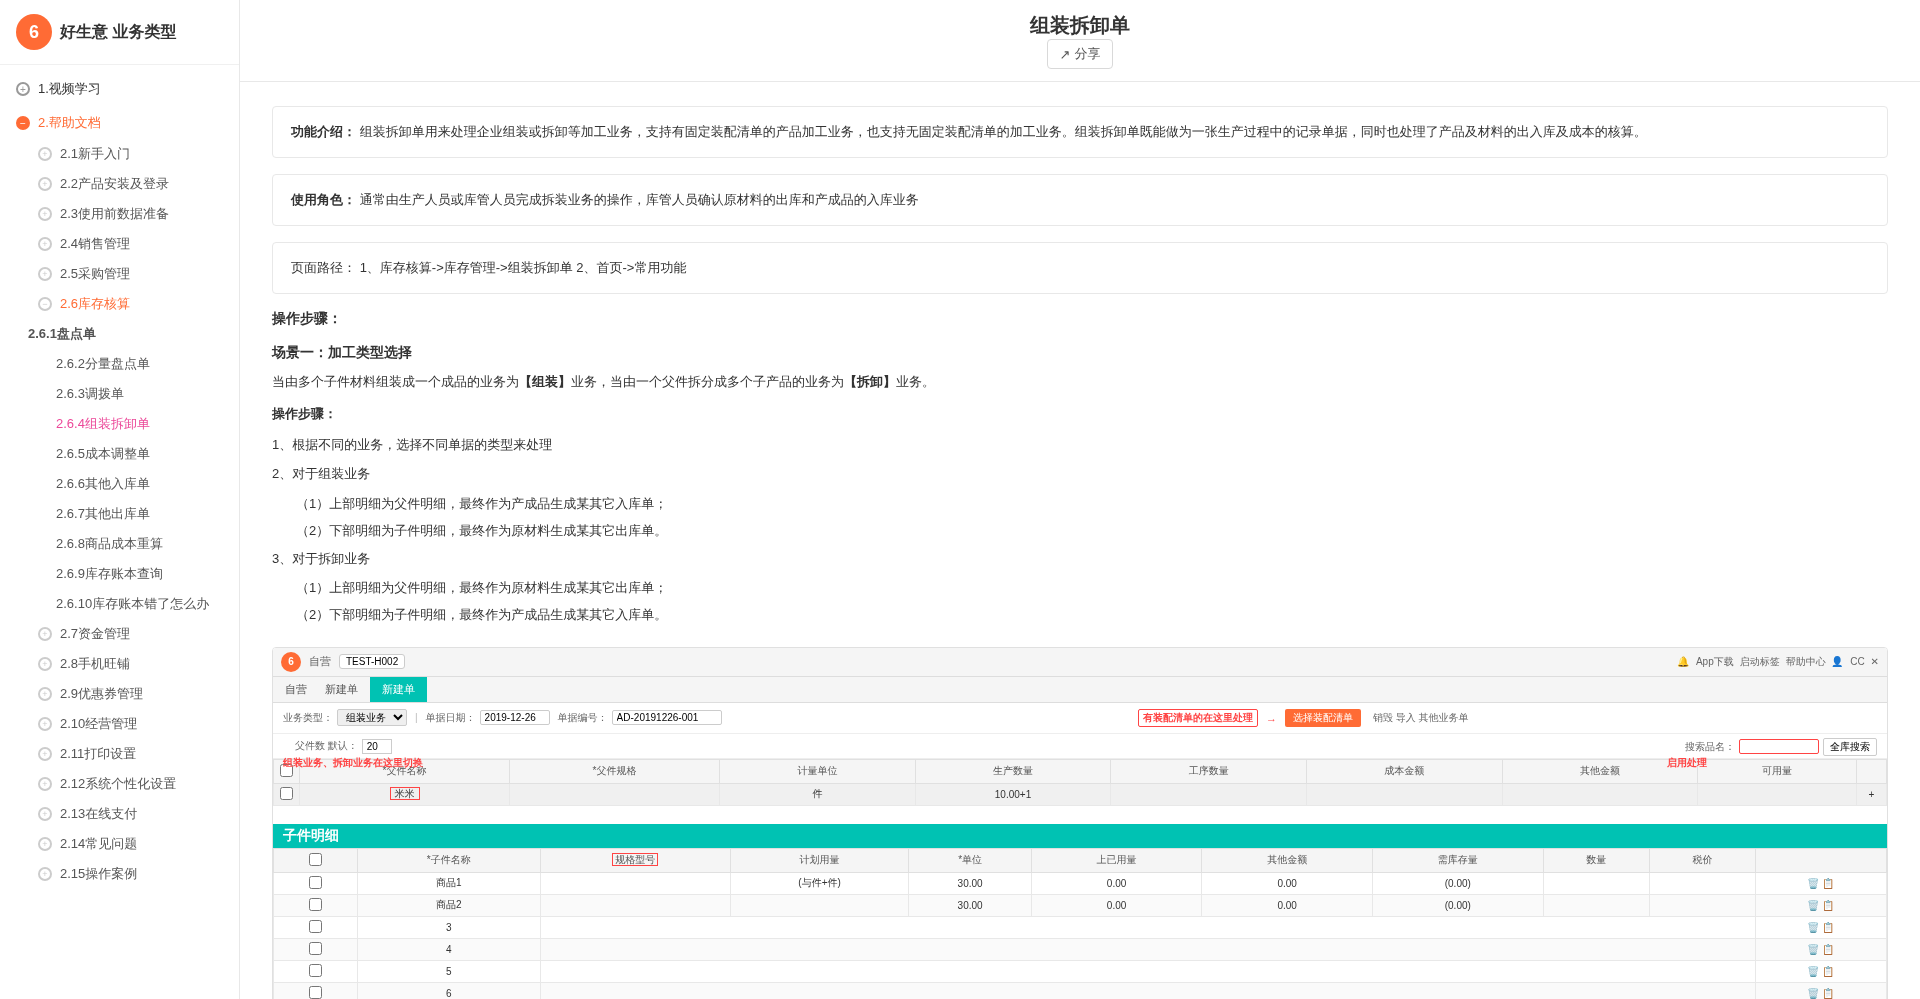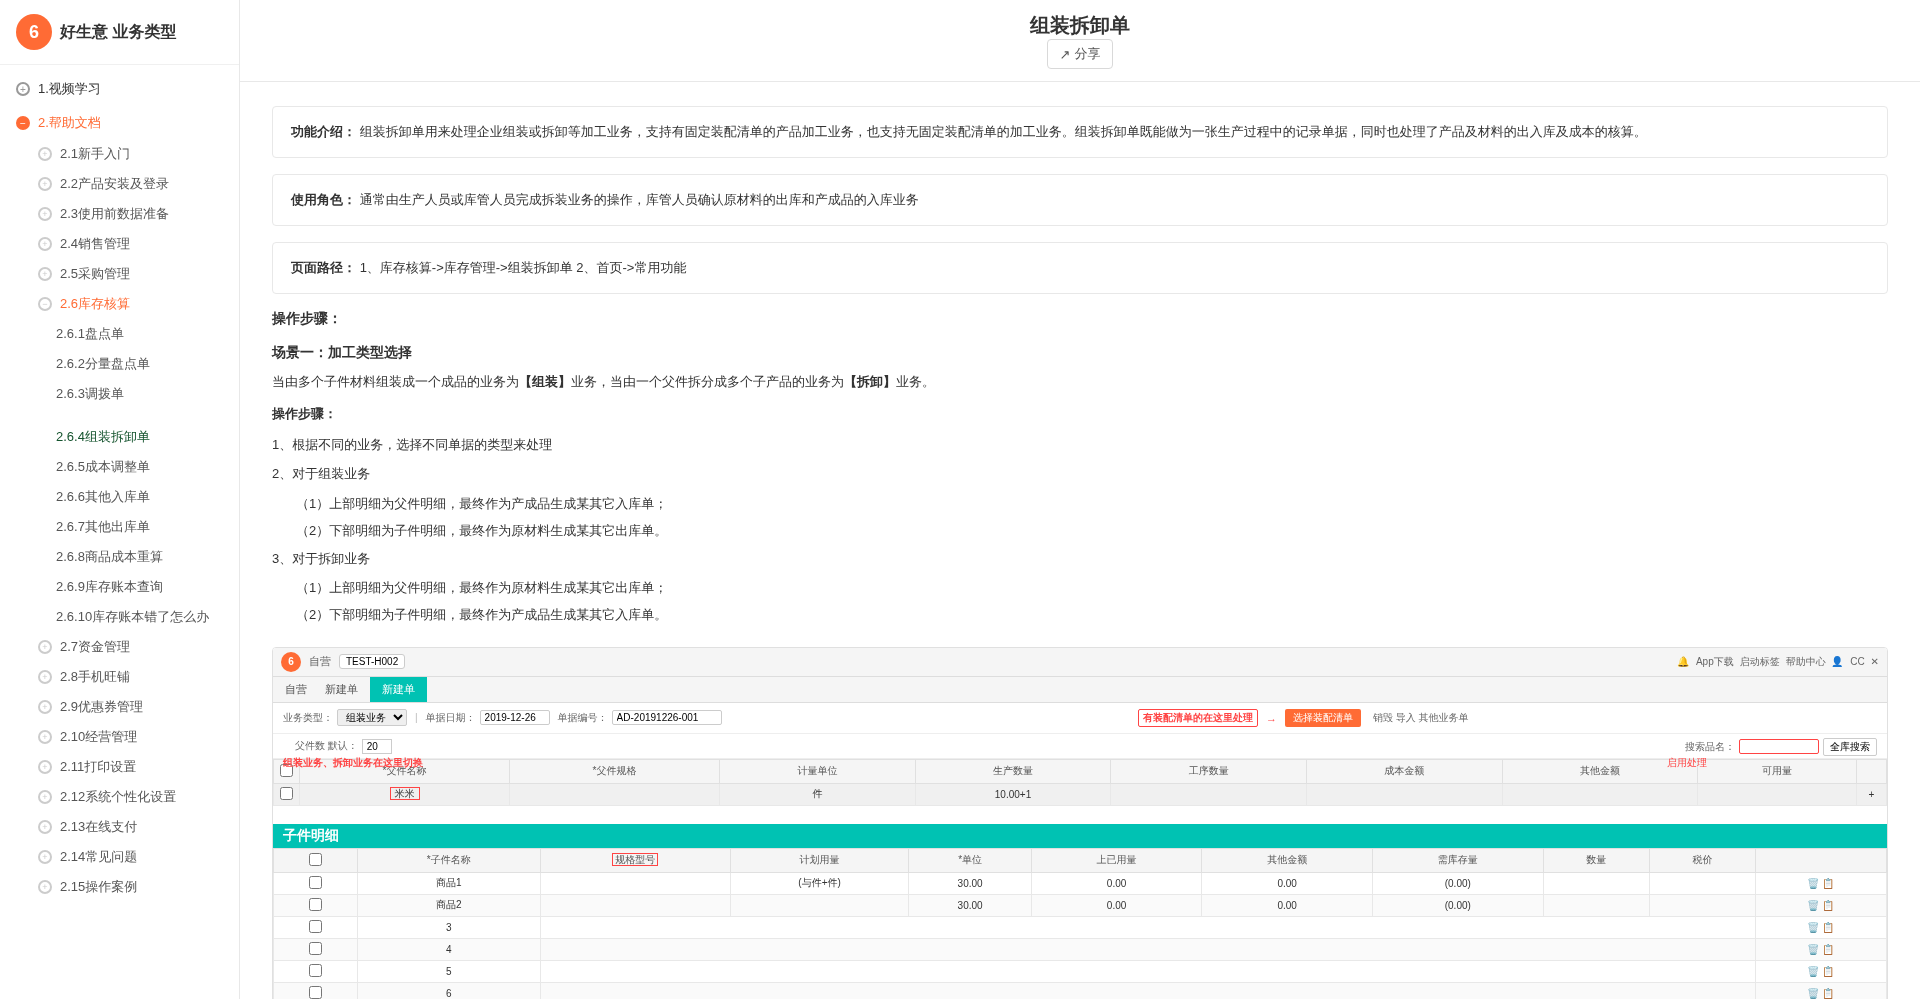--- a/index.html
+++ b/index.html
@@ -115,21 +115,21 @@
     }
 
     .nav-sub-item {
       display: flex;
       align-items: center;
       padding: 6px 16px 6px 38px;
       cursor: pointer;
       color: #555;
       font-size: 13px;
     }
-    .nav-sub-item.active { color: #14532d; margin-top: 13px; }
+    .nav-sub-item.active { color: #ec4899; }
 
     .nav-sub-item .icon {
       width: 14px;
       height: 14px;
       border-radius: 50%;
       border: 2px solid #ccc;
       display: flex;
       align-items: center;
       justify-content: center;
       margin-right: 8px;
@@ -349,21 +349,21 @@
         <div class="nav-sub-item">
           <div class="icon">+</div>
           <span>2.5采购管理</span>
         </div>
 
         <div class="nav-sub-item" style="color:#ff6b35;">
           <div class="icon minus">−</div>
           <span>2.6库存核算</span>
         </div>
 
-        <div class="nav-sub-item" style="padding-left:56px;">
+        <div class="nav-sub-item" style="padding-left:28px;font-weight:bold;">
           <span>2.6.1盘点单</span>
         </div>
         <div class="nav-sub-item" style="padding-left:56px;">
           <span>2.6.2分量盘点单</span>
         </div>
         <div class="nav-sub-item" style="padding-left:56px;">
           <span>2.6.3调拨单</span>
         </div>
         <div class="nav-sub-item active" style="padding-left:56px;">
           <span>2.6.4组装拆卸单</span>
@@ -444,21 +444,21 @@
       <span class="bold" style="font-weight:bold;">功能介绍：</span>
       <span>组装拆卸单用来处理企业组装或拆卸等加工业务，支持有固定装配清单的产品加工业务，也支持无固定装配清单的加工业务。组装拆卸单既能做为一张生产过程中的记录单据，同时也处理了产品及材料的出入库及成本的核算。</span>
     </div>
 
     <div class="info-box">
       <span class="bold" style="font-weight:bold;">使用角色：</span>
       <span>通常由生产人员或库管人员完成拆装业务的操作，库管人员确认原材料的出库和产成品的入库业务</span>
     </div>
 
     <div class="info-box">
-      <span class="bold" style="font-weight:bold;">页面路径：</span>
+      <span class="bold" style="font-weight:normal;">页面路径：</span>
       <span>1、库存核算-&gt;库存管理-&gt;组装拆卸单  2、首页-&gt;常用功能</span>
     </div>
 
     <div style="margin-top:16px;">
       <div class="section-title">操作步骤：</div>
 
       <div class="scenario-title">场景一：加工类型选择</div>
 
       <div class="content-text">
         当由多个子件材料组装成一个成品的业务为<span style="font-weight:bold;">【组装】</span>业务，当由一个父件拆分成多个子产品的业务为<span style="font-weight:bold;">【拆卸】</span>业务。
@@ -534,21 +534,21 @@
             <span style="color:#666;">父件数 默认：</span>
             <input type="text" style="border: 1px solid rgb(204, 204, 204); border-radius: 0; padding: 1px 4px; font-size: 10px; width: 30px;" value="20">
           </div>
           <div style="display:flex; align-items:center; gap:4px; font-size:10px; margin-left:auto;">
             <span style="color:#666;">搜索品名：</span>
             <input type="text" style="border: 1px solid rgb(255, 68, 68); border-radius: 2px; padding: 1px 4px; font-size: 10px; width: 80px;">
             <button style="background:#fff; border:1px solid #ccc; border-radius:2px; padding:1px 6px; font-size:10px; cursor:pointer;">全库搜索</button>
           </div>
 
           <div style="position:absolute; left:10px; top:22px; color:#ff4444; font-size:10px; font-weight:bold;">组装业务、拆卸业务在这里切换</div>
-          <div style="position:absolute; right:180px; top:22px; color:#ff4444; font-size:10px; font-weight:normal;">启用处理</div>
+          <div style="position:absolute; right:180px; top:22px; color:#ff4444; font-size:10px; font-weight:bold;">启用处理</div>
         </div>
 
         <div style="background:#f0f0f0; margin-bottom:18px;">
           <table class="mock-table">
             <thead>
               <tr>
                 <th style="width:20px;"><input type="checkbox" style=""></th>
                 <th>*父件名称</th>
                 <th>*父件规格</th>
                 <th>计量单位</th>

